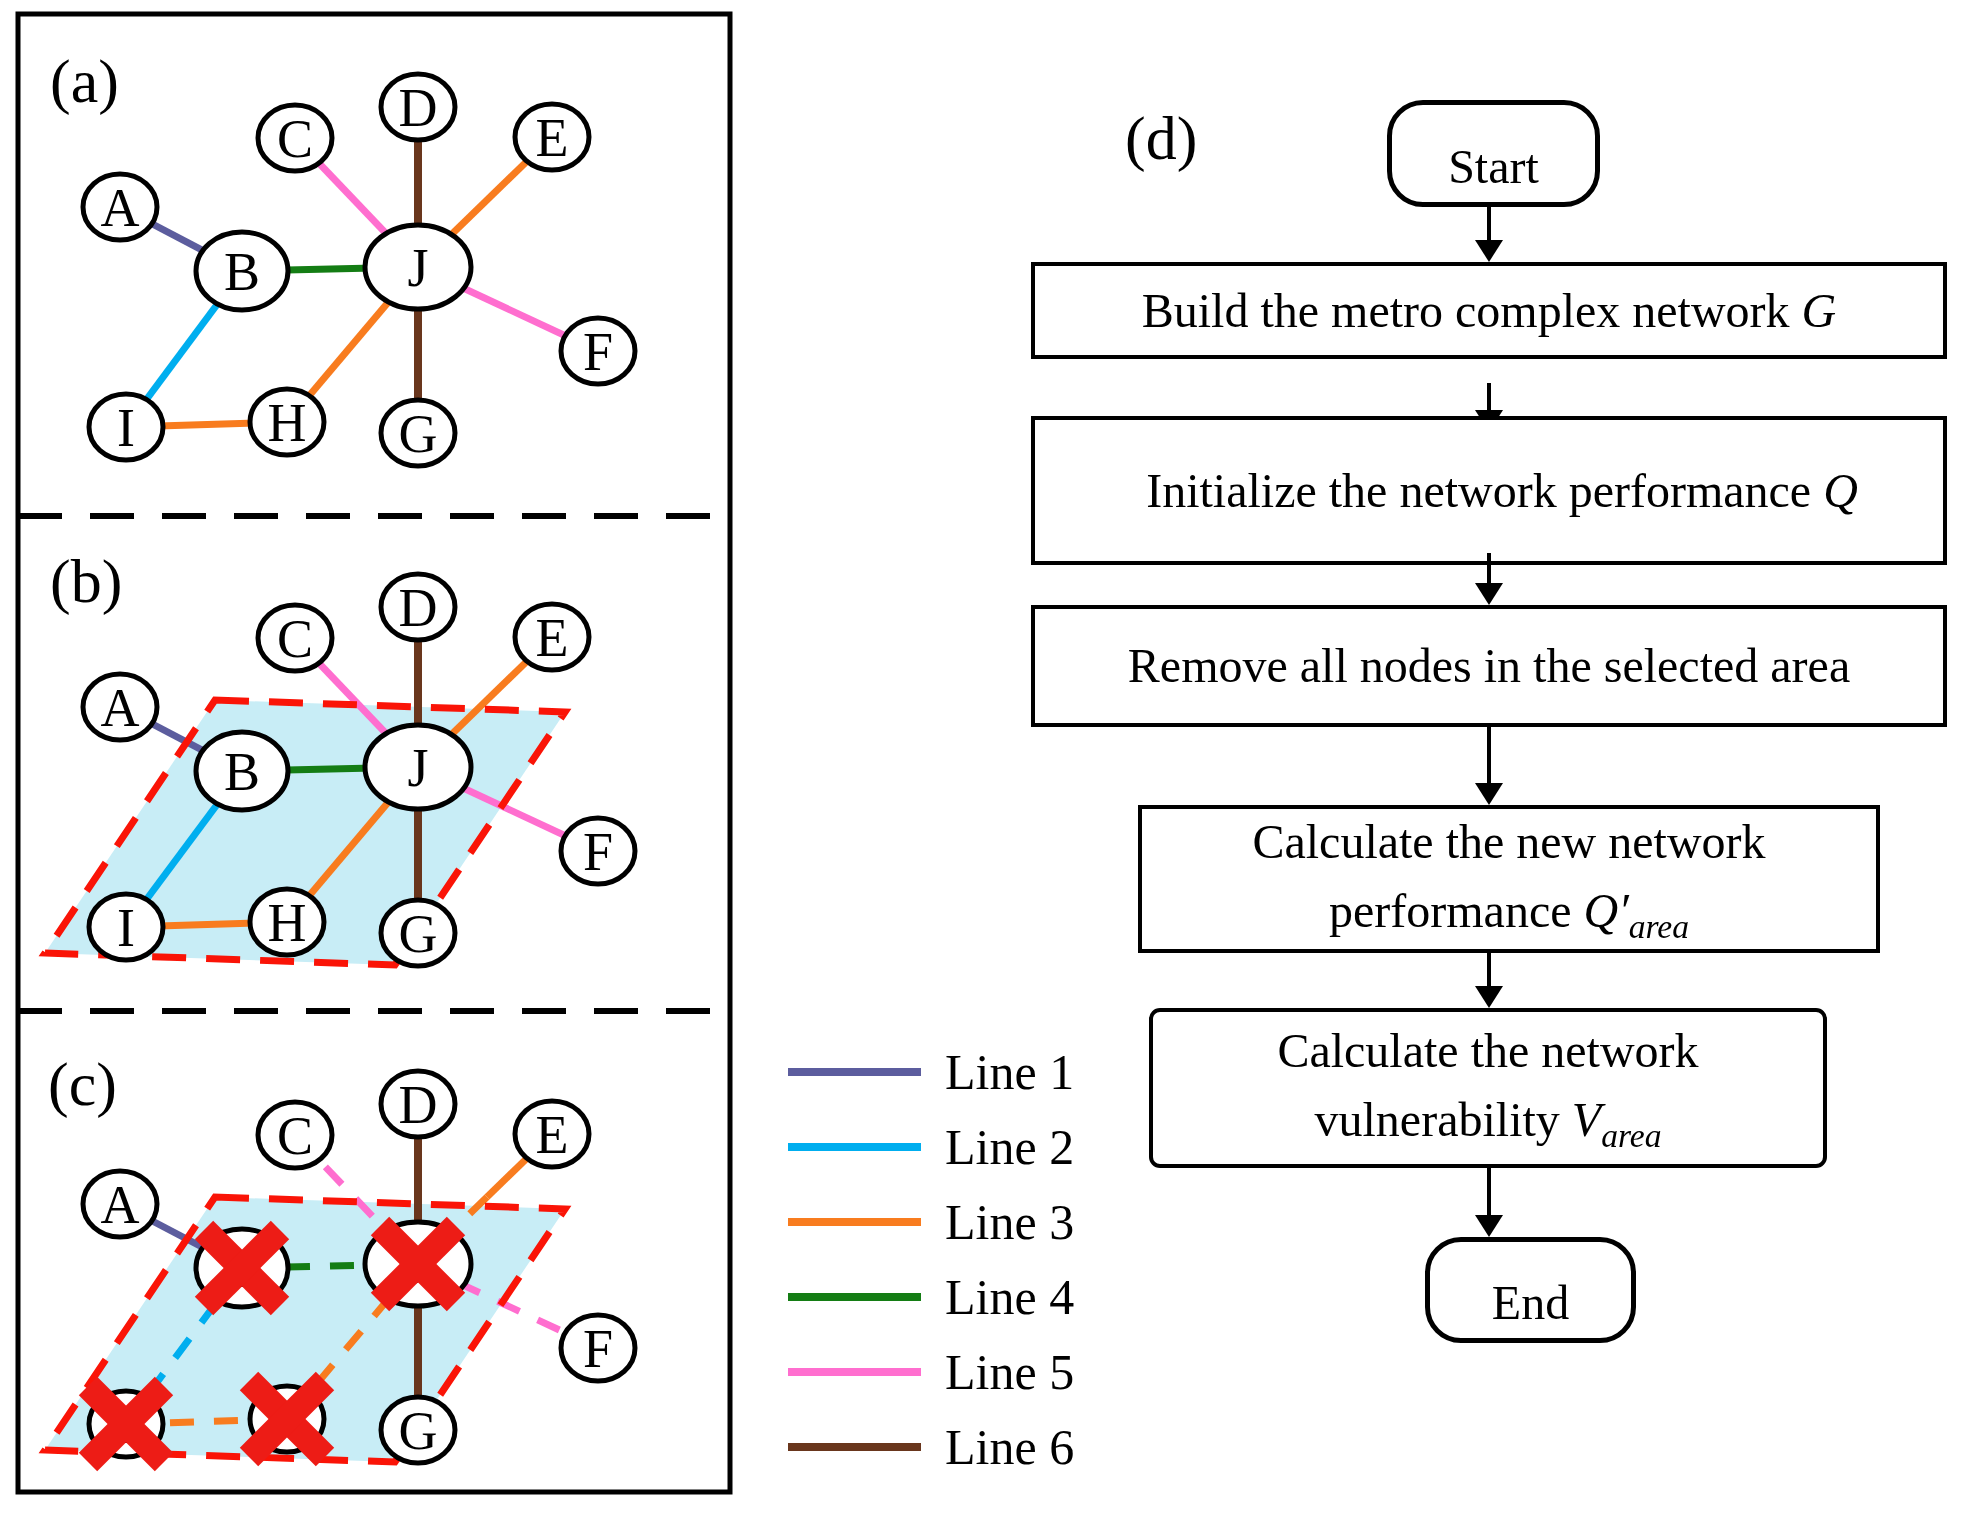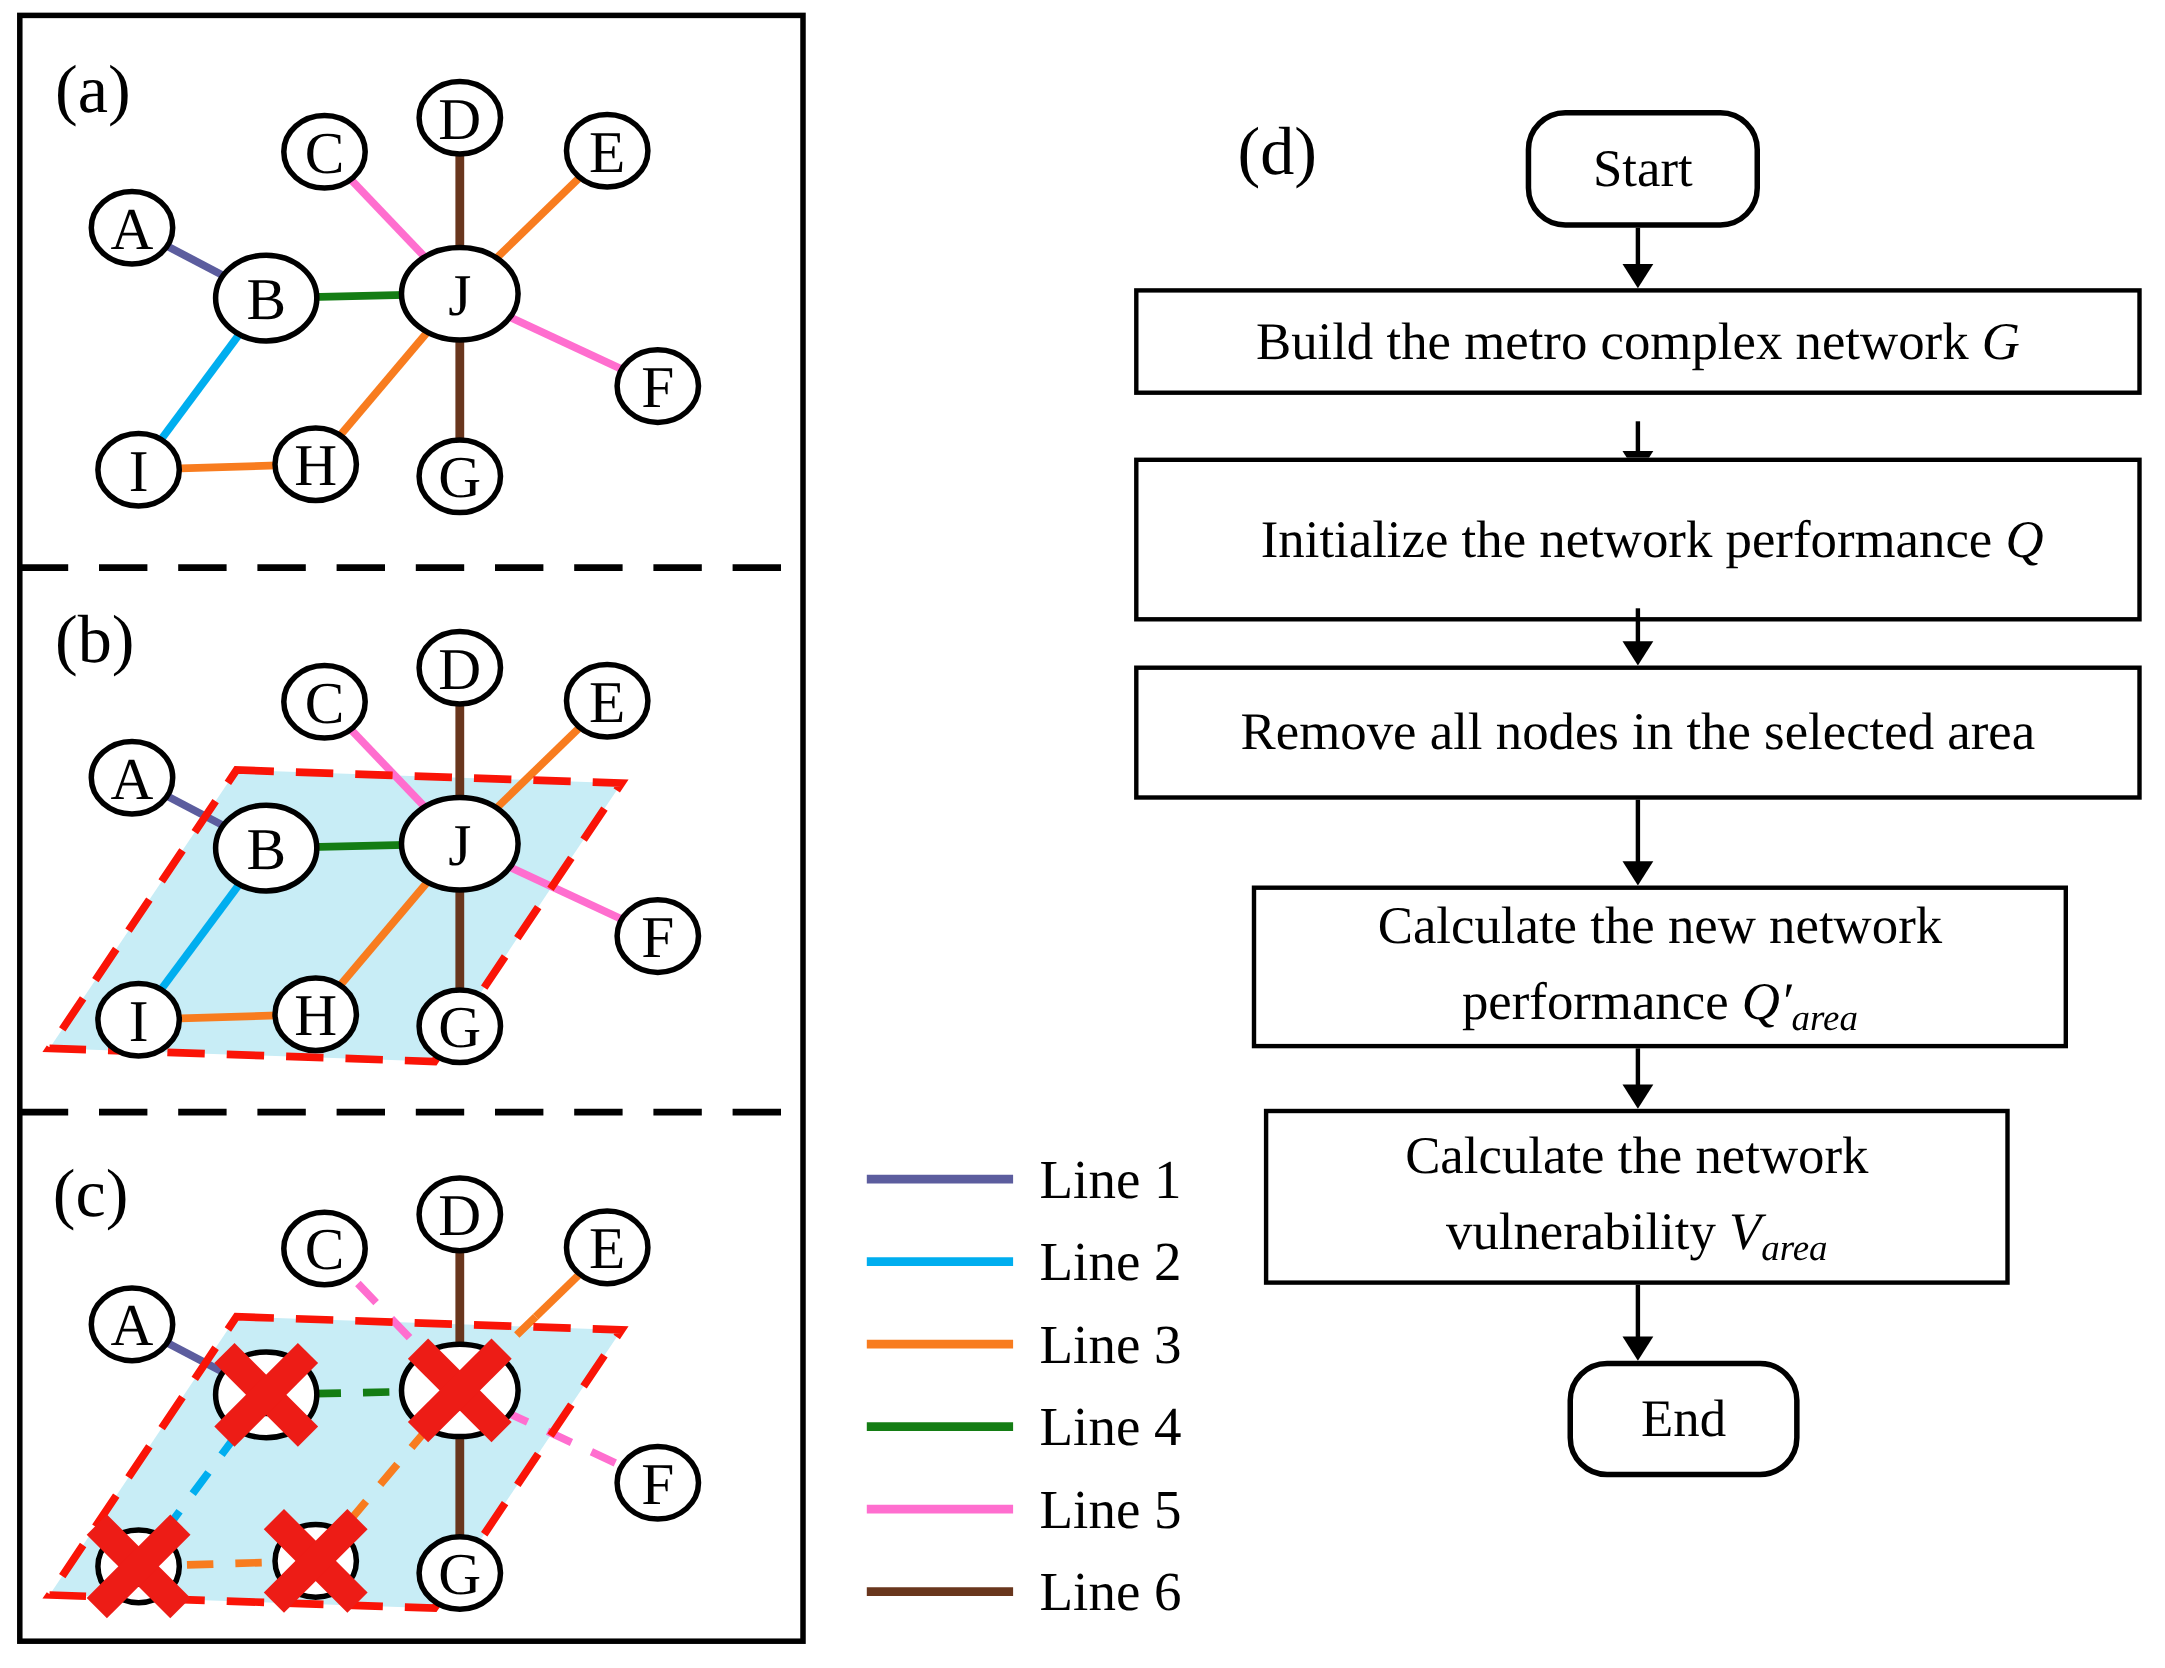--- a/index.html
+++ b/index.html
@@ -7,21 +7,21 @@
           font-family:"Liberation Serif",serif;overflow:hidden;}
   svg text{font-family:"Liberation Serif",serif;}
   .node-label{font-size:54px;fill:#000;}
   .panel-label{font-size:62px;fill:#000;}
   .legend-label{font-size:50px;fill:#000;}
 
   
   .fc-box{position:absolute;border:4px solid #000;background:#fff;
           display:flex;align-items:center;justify-content:center;text-align:center;
           font-size:48px;color:#000;line-height:1.45;box-sizing:border-box;}
-  .fc-terminator{border-radius:36px;border-width:5px;}
+  .fc-terminator{border-radius:36px;border-width:5px;align-items:flex-end;}
   .fc-sym{font-style:italic;}
   .fc-sub{font-style:italic;font-size:70%;}
   .fc-arrow{position:absolute;width:28px;}
   .fc-arrow .shaft{position:absolute;left:12px;top:0;width:4px;background:#000;}
   .fc-arrow .head{position:absolute;left:0;bottom:0;width:0;height:0;
                   border-left:14px solid transparent;border-right:14px solid transparent;
                   border-top:22px solid #000;}
   .d-label{position:absolute;font-size:62px;color:#000;}
 </style>
 </head>
@@ -250,21 +250,21 @@
 <div class="fc-box" style="left:1118px;top:805px;width:742px;height:148px;margin-left:20px;">
   <span><span>Calculate the new network</span><br>
   <span>performance </span><span class="fc-sym">Q</span><span class="fc-sym">′</span><sub class="fc-sub">area</sub></span>
 </div>
 
 <div class="fc-arrow" style="left:1475px;top:953px;height:55px;">
   <div class="shaft" style="height:37px;"></div>
   <div class="head"></div>
 </div>
 
-<div class="fc-box" style="left:1149px;top:1008px;width:678px;height:160px;">
+<div class="fc-box" style="left:1149px;top:1008px;width:678px;height:160px;border-radius:11px;">
   <span><span>Calculate the network</span><br>
   <span>vulnerability </span><span class="fc-sym">V</span><sub class="fc-sub">area</sub></span>
 </div>
 
 <div class="fc-arrow" style="left:1475px;top:1168px;height:69px;">
   <div class="shaft" style="height:51px;"></div>
   <div class="head"></div>
 </div>
 
 <div class="fc-box fc-terminator" style="left:1377px;top:1237px;width:211px;height:106px;margin-left:48px;">

